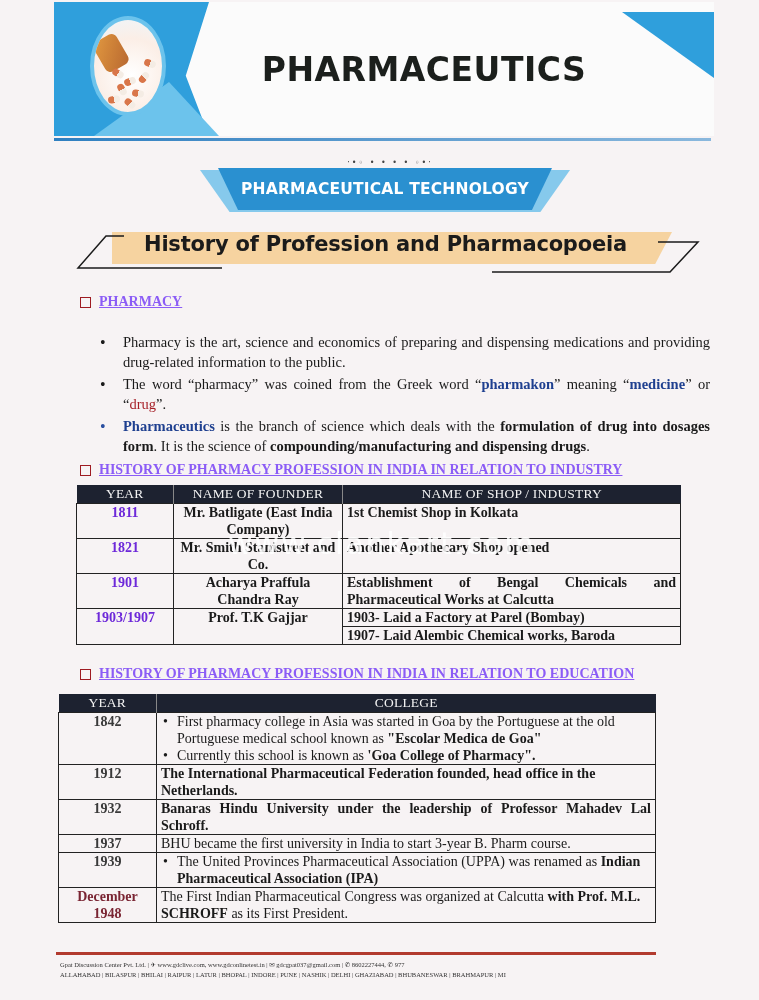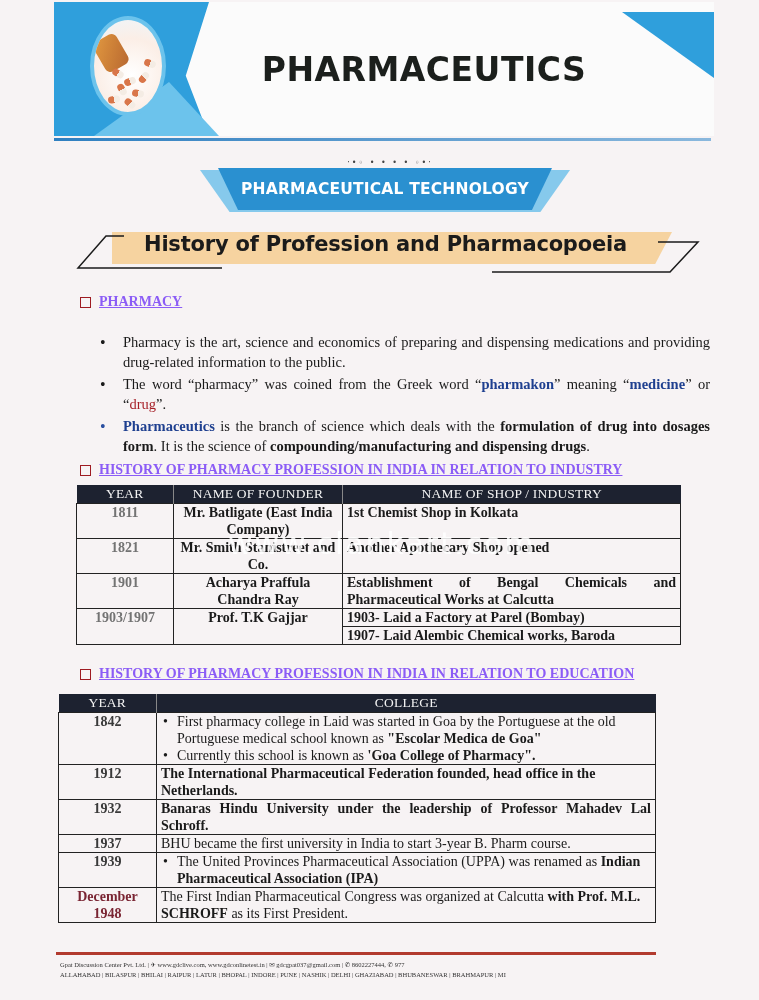--- a/index.html
+++ b/index.html
@@ -121,21 +121,21 @@
   .b-red { color: #a51e26; font-weight: bold; }
   .b { font-weight: bold; }
 
   table { border-collapse: collapse; position: absolute; font-size: 14px; }
   th {
     background: #1d2230; color: #f3f3f3; font-weight: normal;
     font-size: 13.5px; padding: 1px 4px; border-left: 1px solid #888;
     letter-spacing: 0.2px;
   }
   td { border: 1.5px solid #222; padding: 0 4px; vertical-align: top; line-height: 17px; }
-  td.year { color: #737373; font-weight: bold; text-align: center; }
+  td.year { color: #6d28d9; font-weight: bold; text-align: center; }
   td.founder { text-align: center; font-weight: bold; }
   td.shop { font-weight: bold; }
   td.year2 { color: #3a3a3a; font-weight: bold; text-align: center; }
   td.college { font-size: 14px; }
   .watermark {
     position: absolute; left: 228px; top: 482px; font-family: "DejaVu Sans", sans-serif;
     font-size: 30px; color: rgba(255,255,255,0.85); letter-spacing: 2px;
     pointer-events: none;
     margin-top: 44px;
   }
@@ -282,21 +282,21 @@
       <tr>
         <th style="border-left:none">YEAR</th>
         <th>COLLEGE</th>
       </tr>
     </thead>
     <tbody>
       <tr>
         <td class="year2">1842</td>
         <td class="college">
           <ul class="inner-ul">
-            <li><span>First pharmacy college in Laid was started in Goa by the Portuguese at the old Portuguese medical school known as </span><span class="b">"Escolar Medica de Goa"</span></li>
+            <li><span>First pharmacy college in Asia was started in Goa by the Portuguese at the old Portuguese medical school known as </span><span class="b">"Escolar Medica de Goa"</span></li>
             <li><span>Currently this school is known as </span><span class="b">'Goa College of Pharmacy".</span></li>
           </ul>
         </td>
       </tr>
       <tr>
         <td class="year2">1912</td>
         <td class="college b">The International Pharmaceutical Federation founded, head office in the Netherlands.</td>
       </tr>
       <tr>
         <td class="year2">1932</td>

